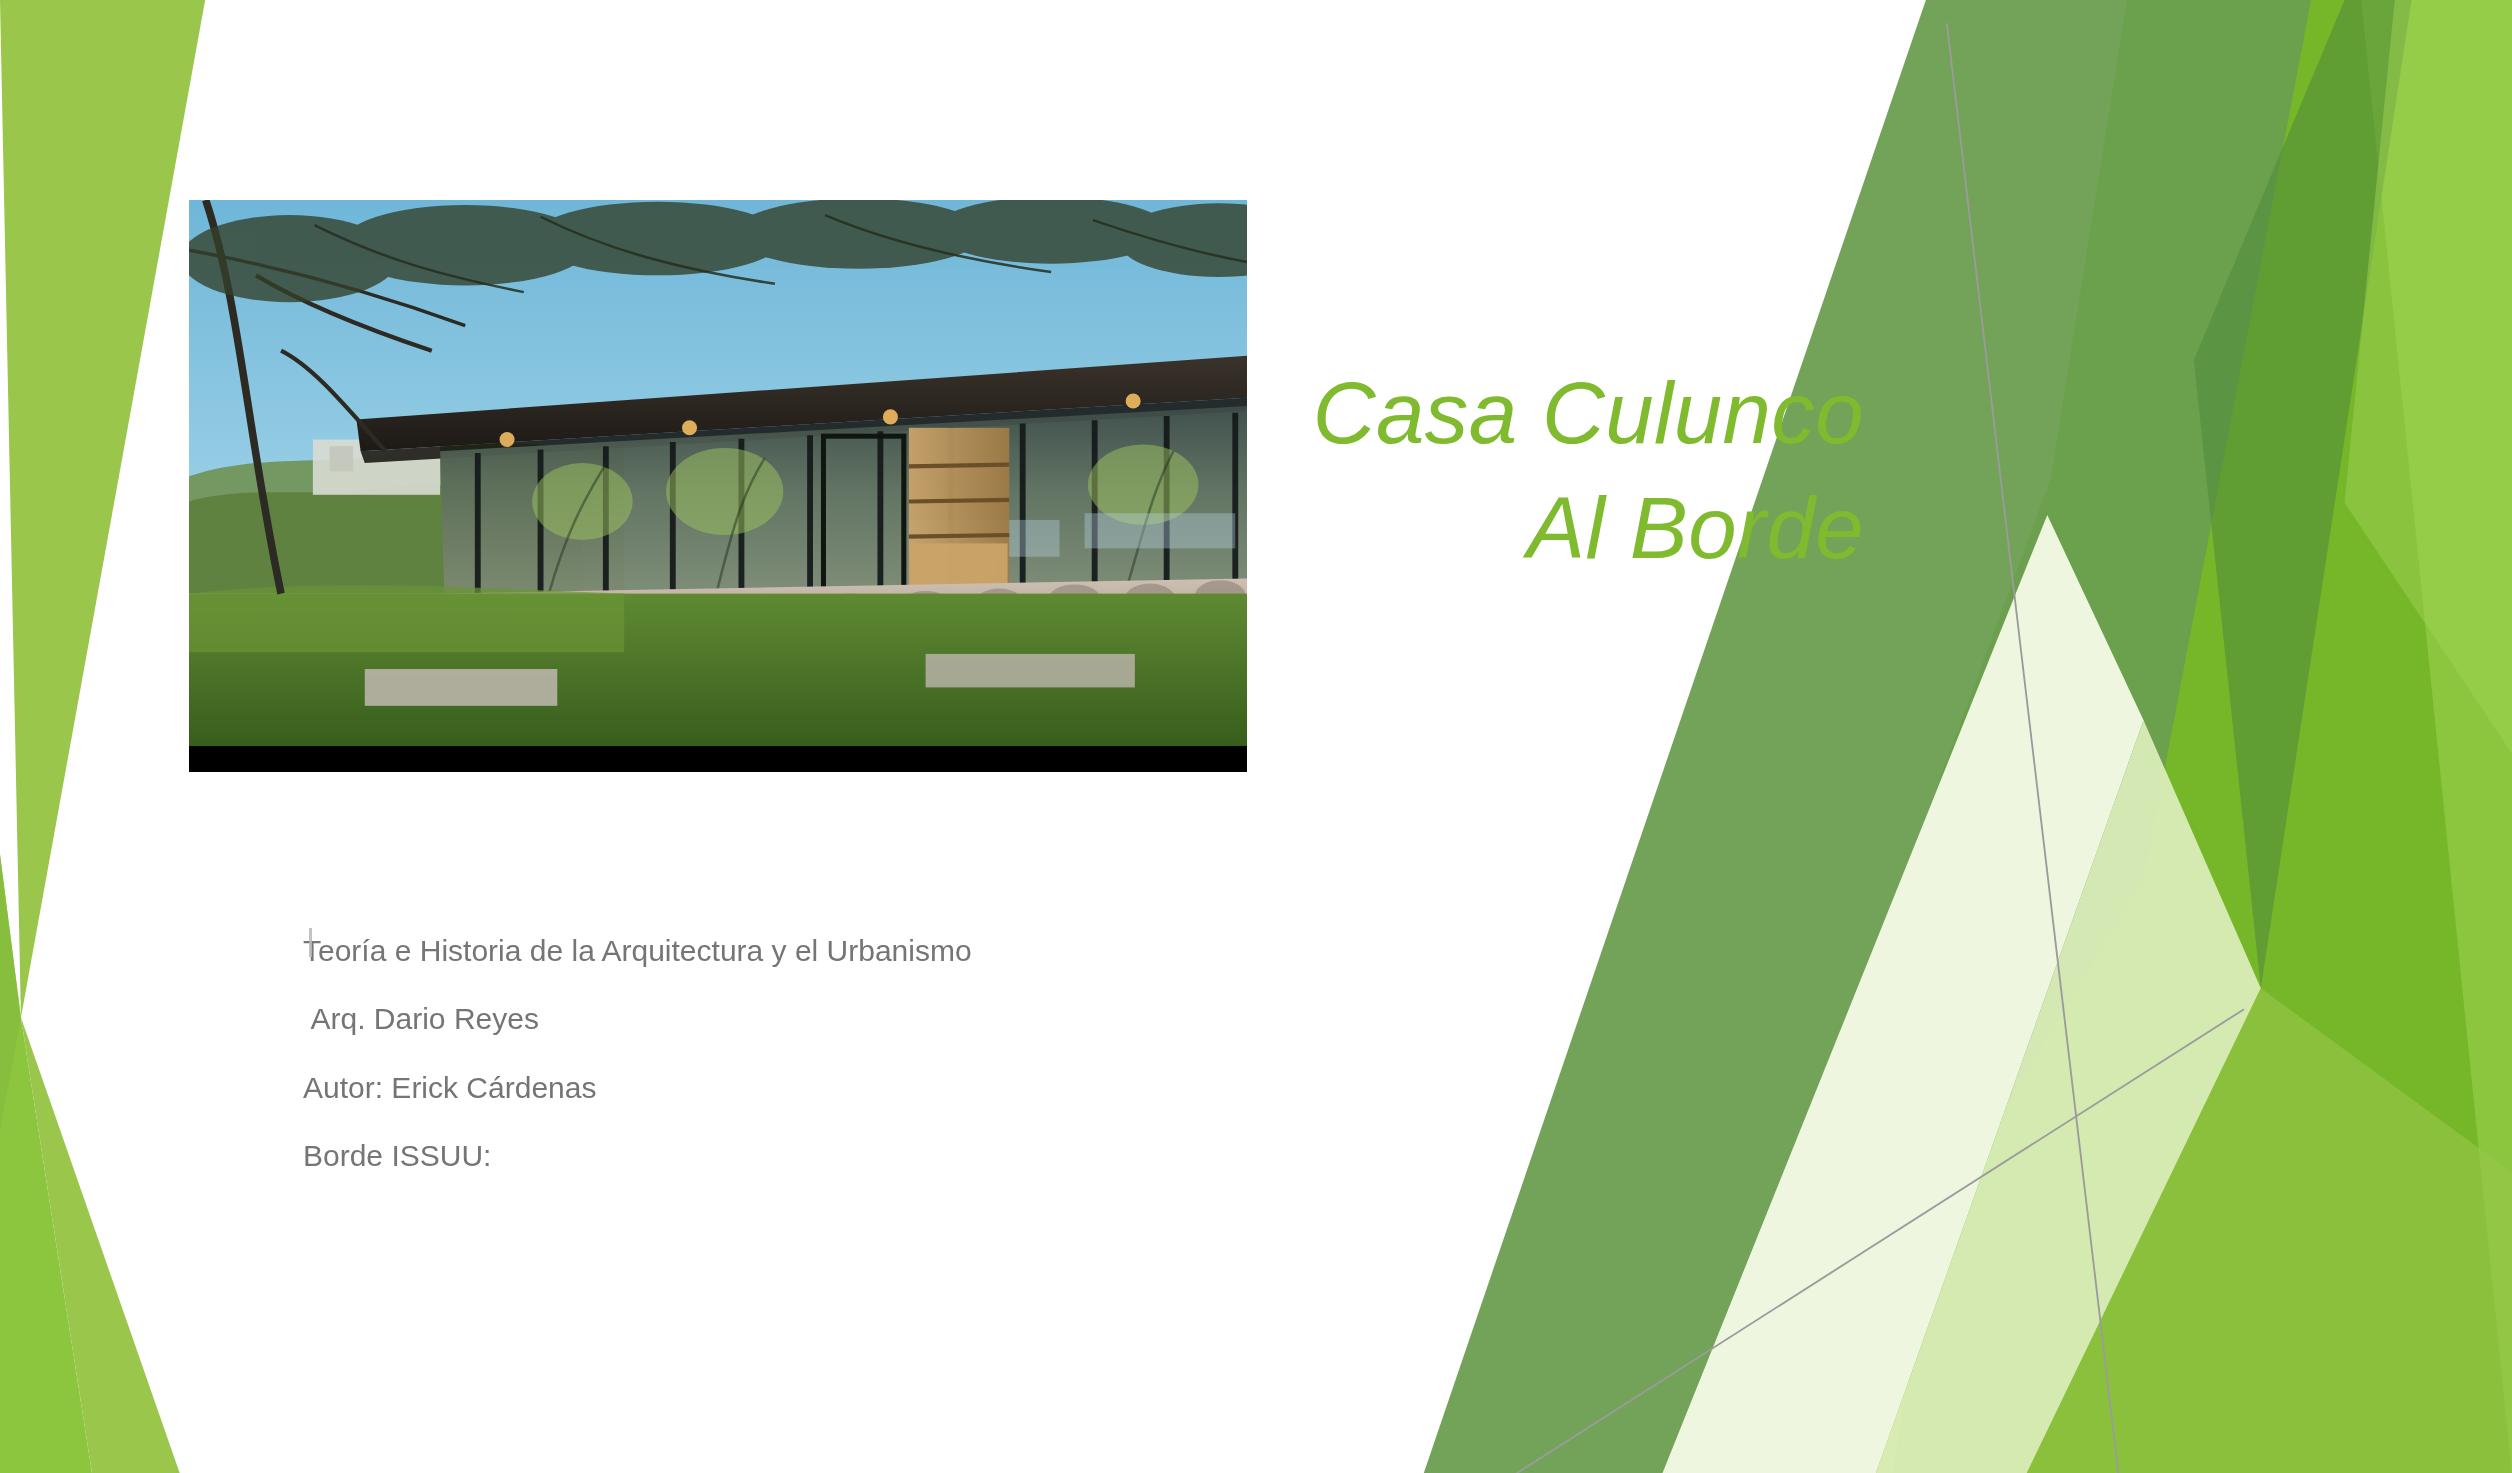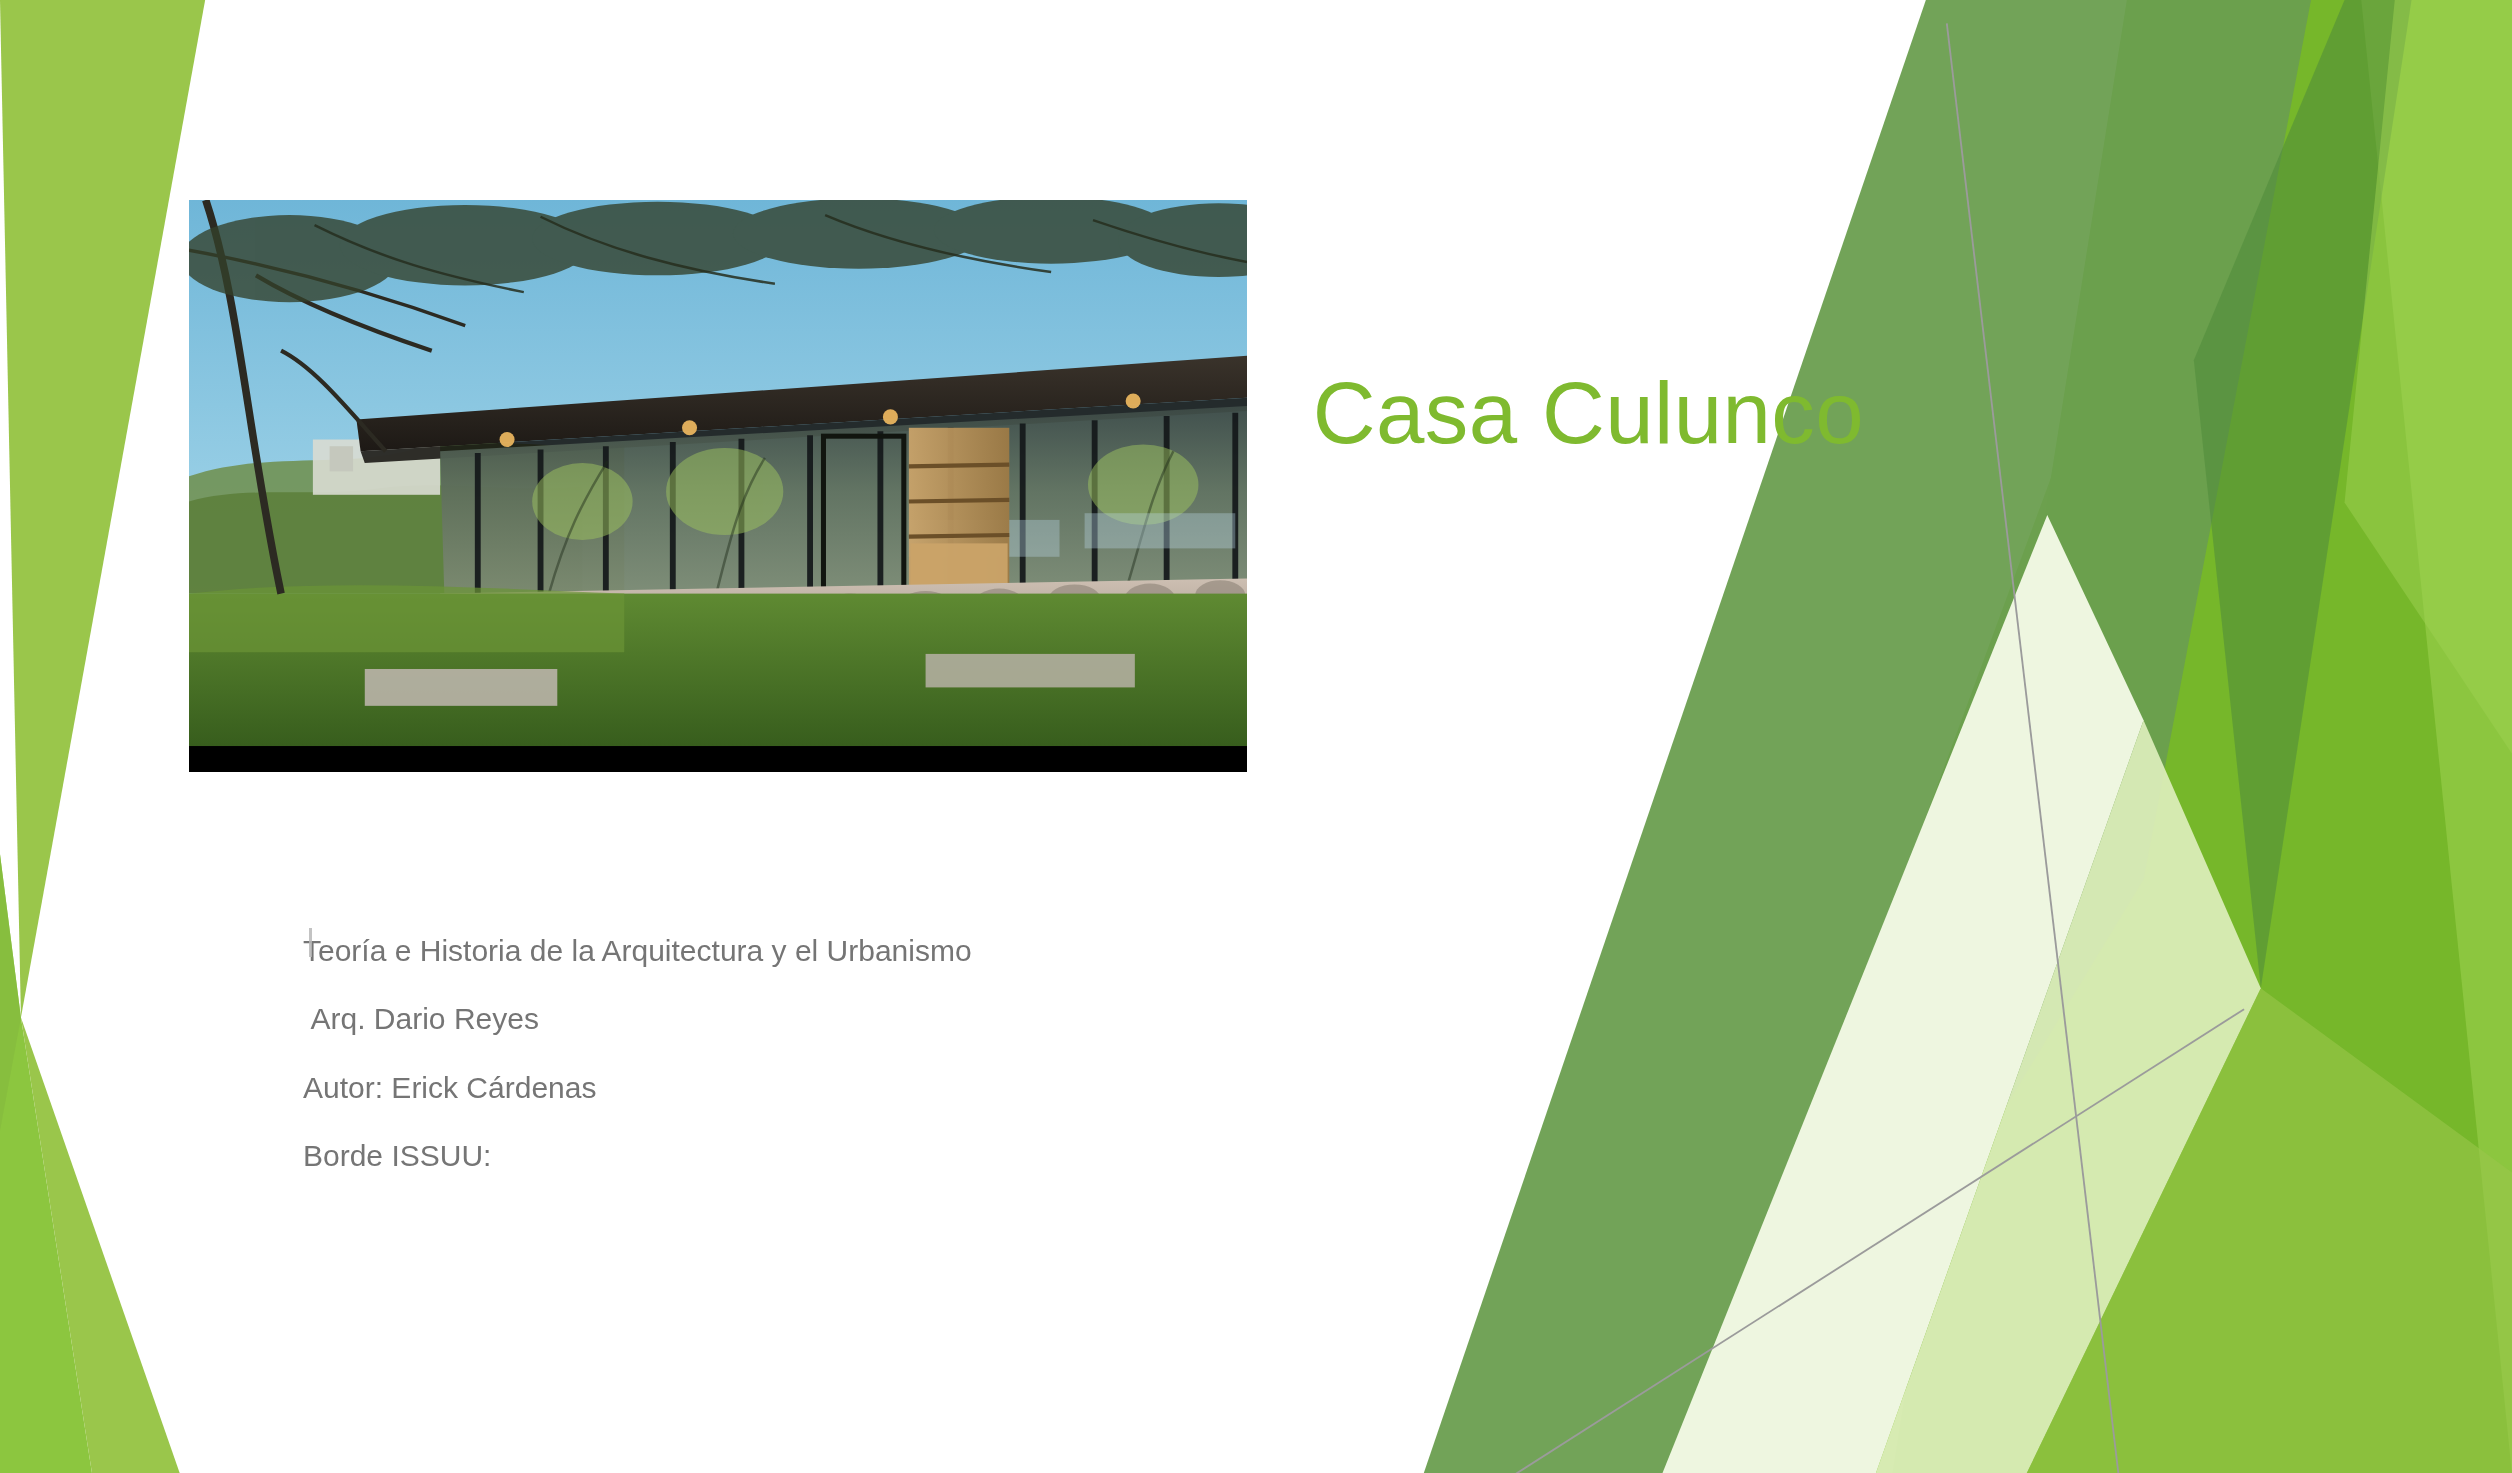--- a/index.html
+++ b/index.html
@@ -47,20 +47,21 @@
     text-align: right;
   }
   .title-line {
     display: block;
     color: #7fba2f;
     font-size: 87px;
     line-height: 1.32;
     font-weight: 400;
     letter-spacing: 0.4px;
     white-space: nowrap;
+    font-style: italic;
   }
 
   
   #body-block {
     position: absolute;
     left: 303px;
     top: 917px;
     width: 1172px;
   }
   .body-line {
@@ -255,20 +256,21 @@
         <path d="M760,18 C840,52 930,72 1030,86"></path>
         <path d="M1080,24 C1150,48 1210,64 1264,74"></path>
       </g>
 
       <rect x="0" y="652" width="1264" height="31" fill="#000000"></rect>
     </svg>
   </div>
 
   <div id="title-block">
     <span class="title-line">Casa Culunco</span>
+    <span class="title-line">Al Borde</span>
   </div>
 
   <div id="body-block">
     <span class="body-line">Teoría e Historia de la Arquitectura y el Urbanismo</span>
     <span class="body-line indented"> Arq. Dario Reyes</span>
     <span class="body-line">Autor: Erick Cárdenas</span>
     <span class="body-line">Borde ISSUU:</span>
   </div>
   <div id="stray-tick"></div>
 

